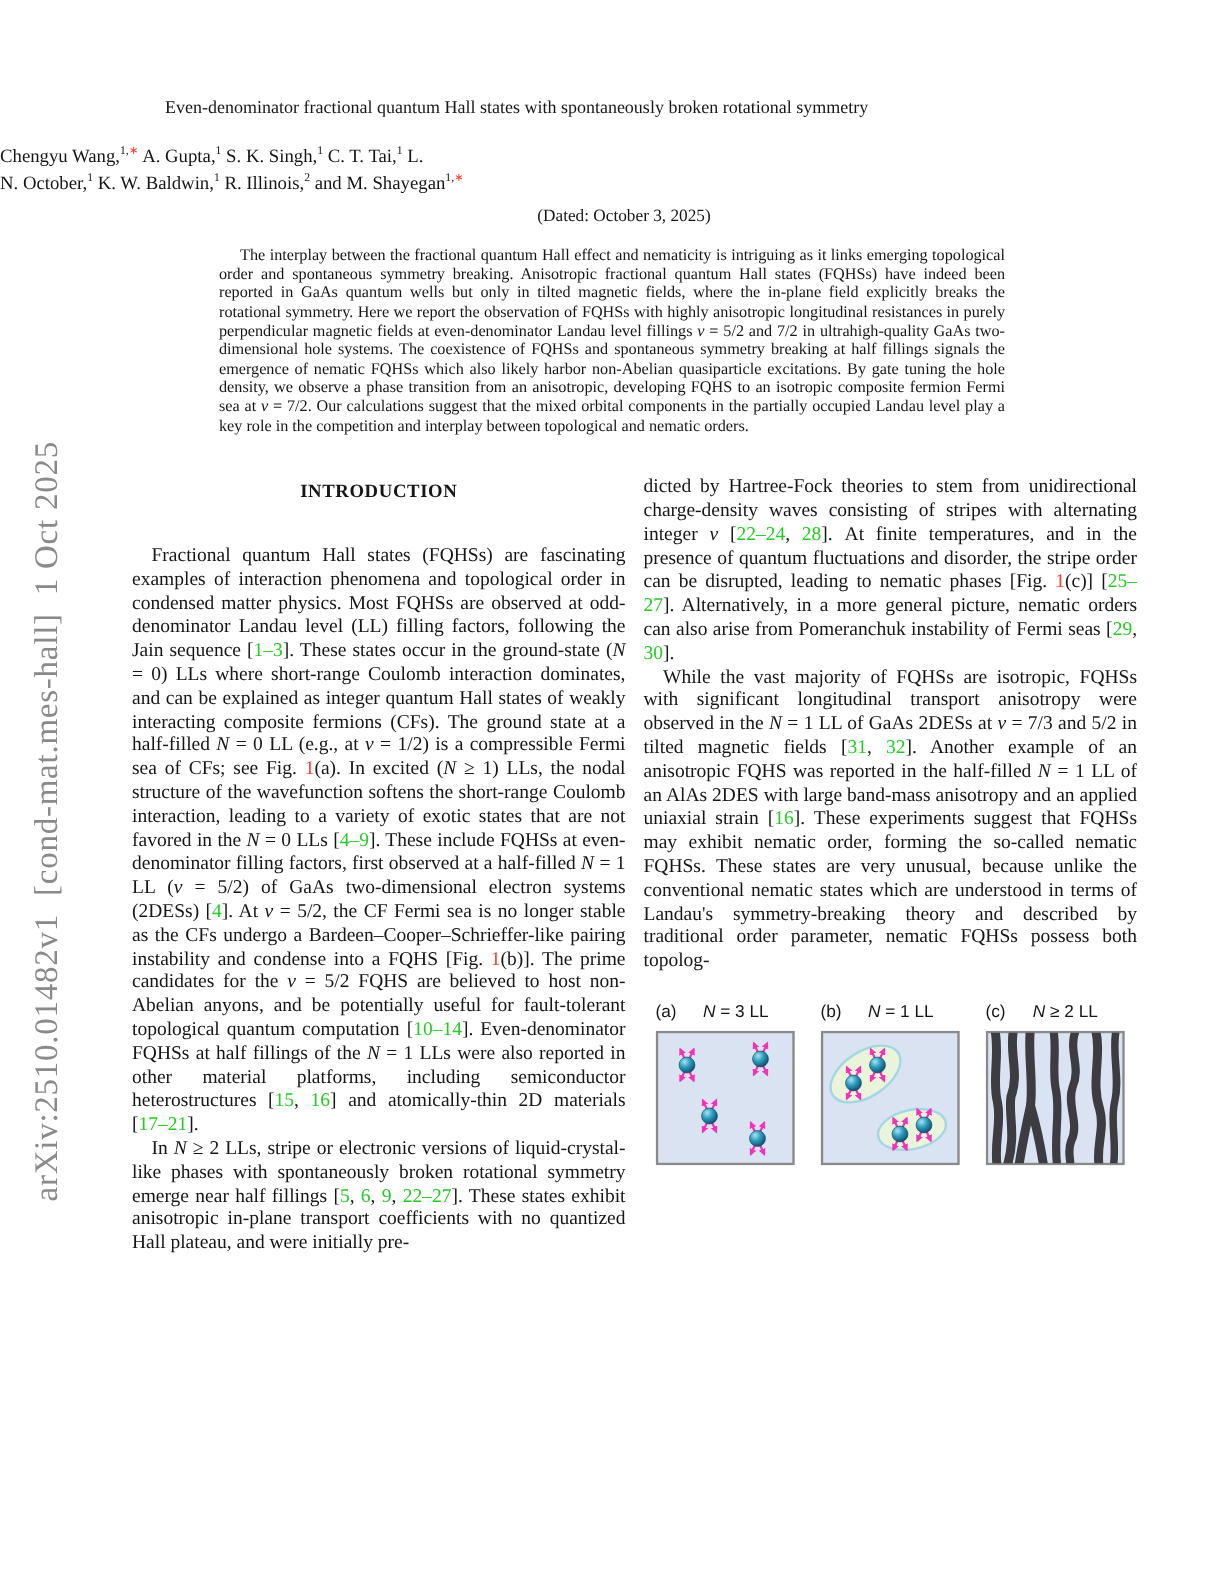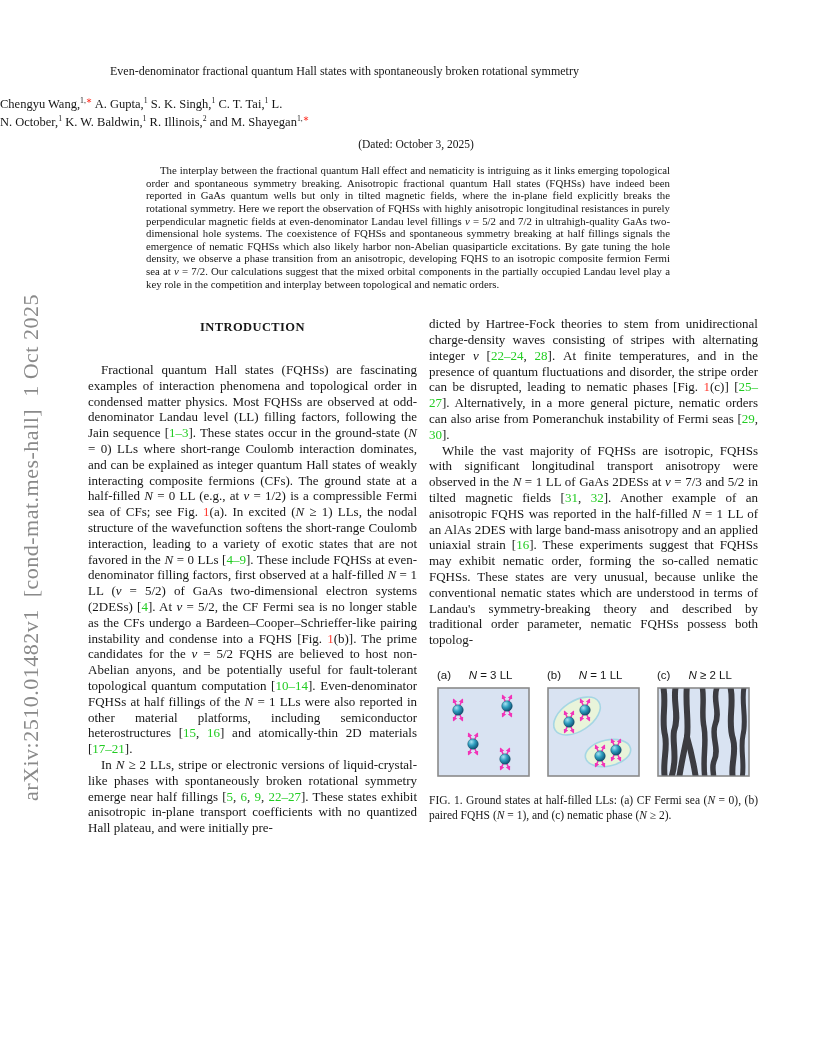--- a/index.html
+++ b/index.html
@@ -211,16 +211,15 @@
               <path stroke-width="6" d="M30,50 C34,64 37,78 39,92"></path>
               <path stroke-width="5.5" d="M45,-2 C48,12 44,26 47,40 C50,56 45,72 48,92"></path>
               <path stroke-width="5.5" d="M60,0 C55,14 64,24 58,38 C54,50 63,62 57,74 C54,82 58,88 56,92"></path>
               <path stroke-width="6" d="M73,-2 C78,16 70,34 76,52 C80,66 73,78 76,92"></path>
               <path stroke-width="5" d="M87,0 C84,16 90,32 86,48 C83,62 88,76 85,92"></path>
             </g>
           </svg>
         </div>
 
       </div>
-      <figcaption class="fig-caption"><span>FIG. 1.   Ground states at half-filled LLs: (a) CF Fermi sea (</span><span class="rs-m">N</span><span> = 0), (b) paired FQHS (</span><span class="rs-m">N</span><span> = 1), and (c) nematic phase (</span><span class="rs-m">N</span><span> ≥ 2).</span></figcaption>
     </figure>
   </div>
 </div>
 
 </body></html>

